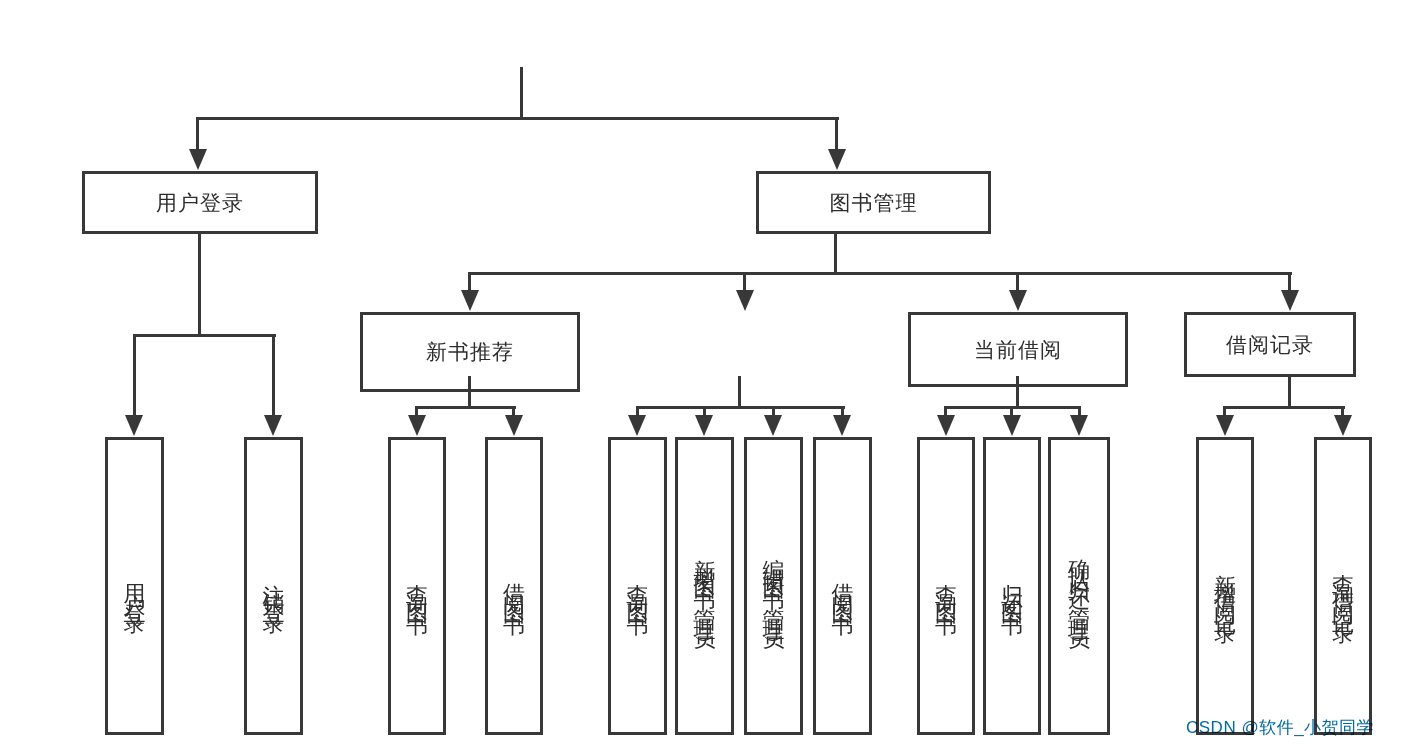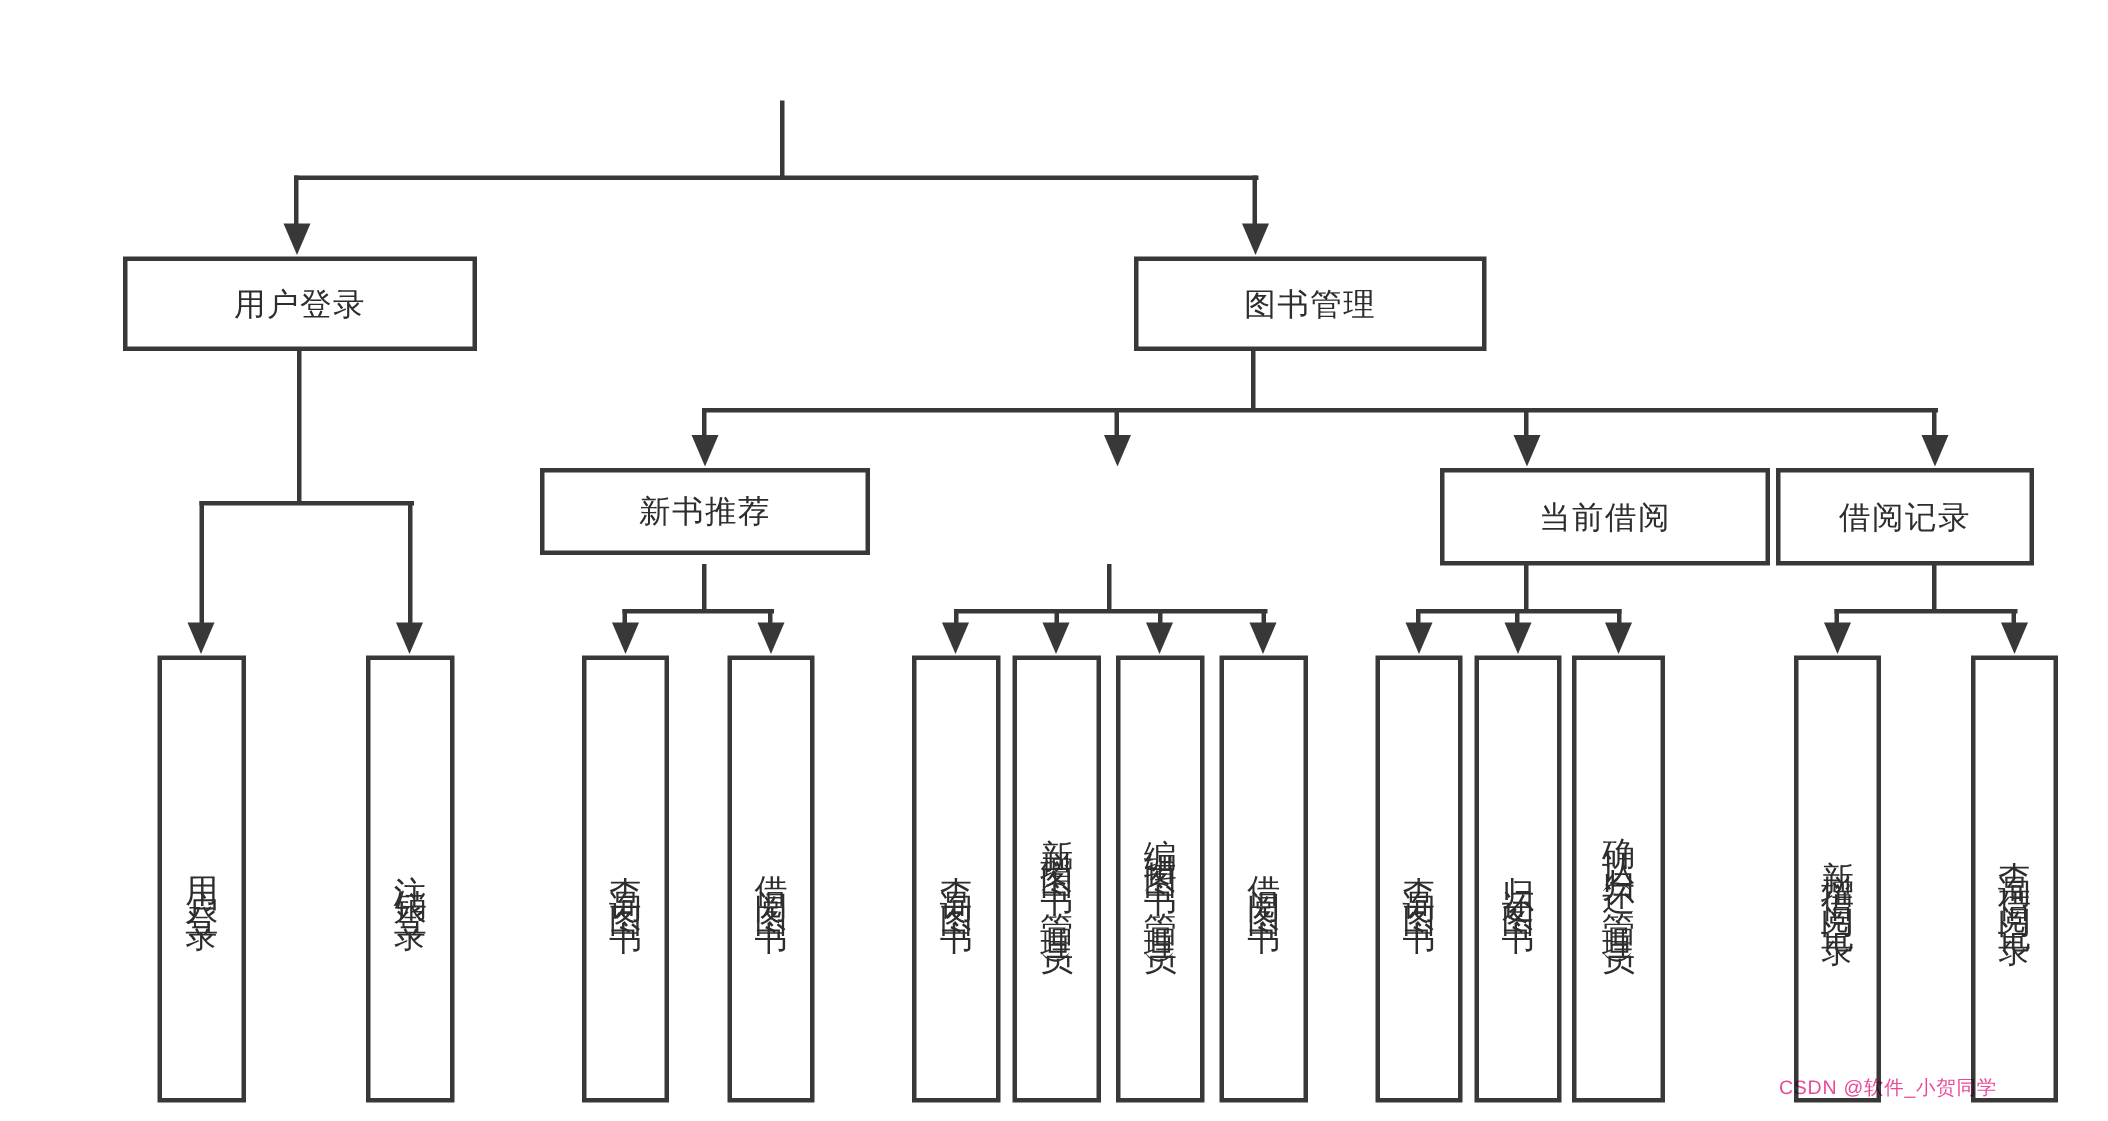--- a/index.html
+++ b/index.html
@@ -41,22 +41,22 @@
   .h{position:absolute;height:3px;background:#383838;}
   .arrow{
     position:absolute;width:0;height:0;
     border-left:9px solid transparent;
     border-right:9px solid transparent;
     border-top:21px solid #383838;
   }
   .watermark{
     position:absolute;
     left:1186px;top:716px;
-    font-size:13px;letter-spacing:0.5px;
-    color:#ec4899;
+    font-size:17px;letter-spacing:0.5px;
+    color:#0369a1;
     mix-blend-mode:multiply;
     z-index:5;
     white-space:nowrap;
   }
 </style>
 </head>
 <body>
 
 <div id="stage">
 
@@ -86,24 +86,24 @@
   <div class="h" style="left:468px;top:272px;width:824px"></div>
   <div class="v" style="left:468px;top:272px;height:20px"></div>
   <div class="v" style="left:743px;top:272px;height:20px"></div>
   <div class="v" style="left:1016px;top:272px;height:20px"></div>
   <div class="v" style="left:1288px;top:272px;height:20px"></div>
   <div class="arrow" style="left:461px;top:290px"></div>
   <div class="arrow" style="left:736px;top:290px"></div>
   <div class="arrow" style="left:1009px;top:290px"></div>
   <div class="arrow" style="left:1281px;top:290px"></div>
 
-  <div class="hbox" style="left:360px;top:312px;width:220px;height:58px">
+  <div class="hbox" style="left:360px;top:312px;width:220px;height:80px">
     <span>新书推荐</span>
   </div>
-  <div class="hbox" style="left:960px;top:312px;width:220px;height:65px">
+  <div class="hbox" style="left:908px;top:312px;width:220px;height:75px">
     <span>当前借阅</span>
   </div>
   <div class="hbox" style="left:1184px;top:312px;width:172px;height:65px">
     <span>借阅记录</span>
   </div>
 
   <div class="v" style="left:468px;top:376px;height:32px"></div>
   <div class="h" style="left:415px;top:406px;width:101px"></div>
   <div class="v" style="left:415px;top:406px;height:11px"></div>
   <div class="v" style="left:512px;top:406px;height:11px"></div>

